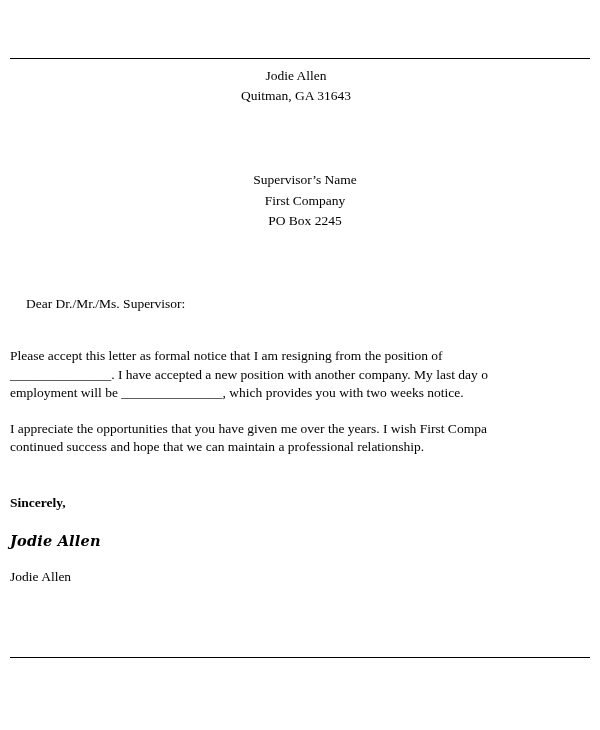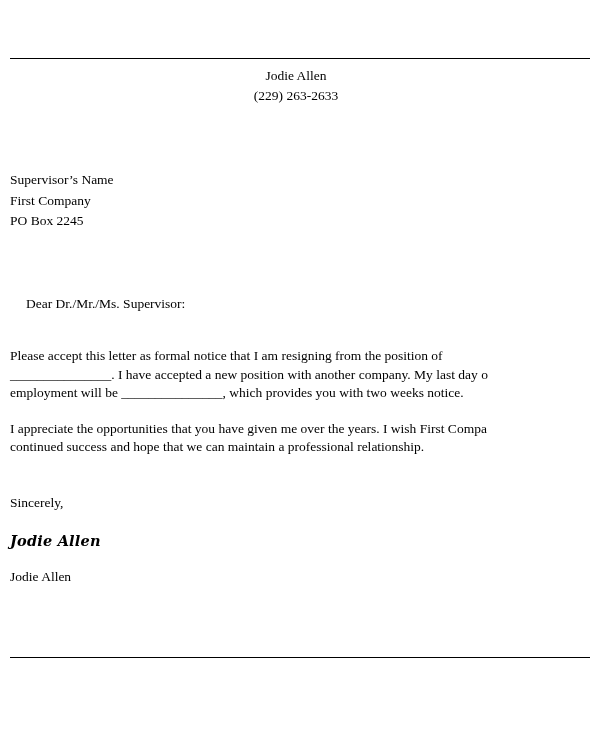--- a/index.html
+++ b/index.html
@@ -51,32 +51,32 @@
     padding: 1px 0;
     white-space: nowrap;
   }
   .spacer-xl { height: 38px; }
   .spacer-lg { height: 26px; }
   .spacer-md { height: 18px; }
   .spacer-xs { height: 10px; }
 
   .date { margin: 0; }
 
-  .addr div { margin: 0; padding: 1px 0; }
+  .addr div { margin: 0; padding: 1px 0; text-align: center; }
 
   .salutation { margin: 16px; }
 
   .para {
     margin: 0;
     width: 600px;
     white-space: normal;
   }
   .para .line { white-space: nowrap; }
 
-  .closing { margin: 0; }
+  .closing { margin: 0; font-weight: bold; }
 
   .signature {
     font-family: "DejaVu Serif", serif;
     font-weight: bold;
     font-style: italic;
     font-size: 14.5px;
     letter-spacing: 0.2px;
     margin: 0;
   }
   .typed-name { margin: 0; }
@@ -85,21 +85,21 @@
 <body>
 
 <div class="page">
 
   <div class="rule rule-top"></div>
 
   <div class="letter">
 
     <div class="letterhead">
       <div>Jodie Allen</div>
-      <div>(229) 263-2633</div>
+      <div>Quitman, GA 31643</div>
     </div>
 
     <div class="spacer-xl"></div>
 
 
     <div class="spacer-lg"></div>
 
     <div class="addr">
       <div>Supervisor’s Name</div>
       <div>First Company</div>

